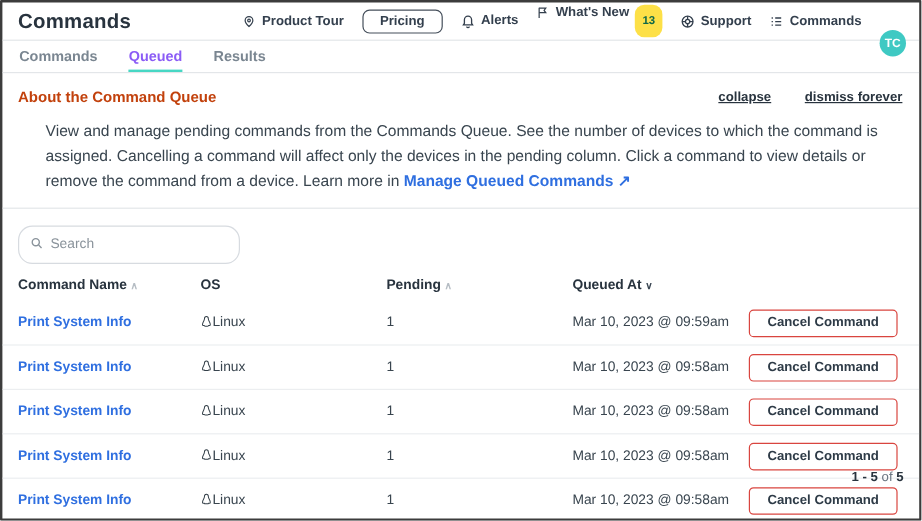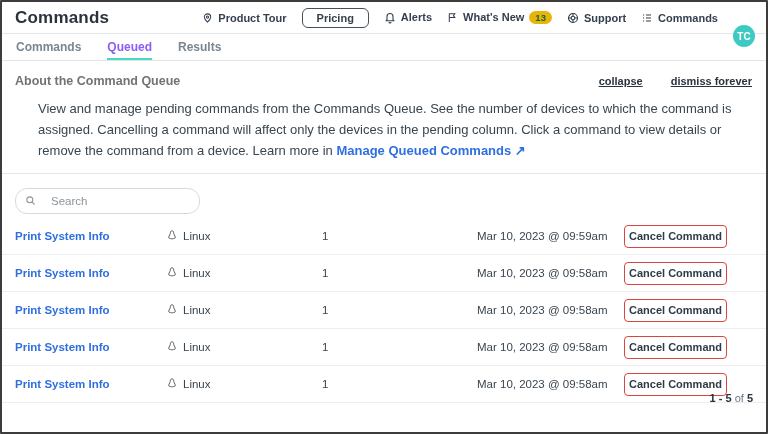--- a/index.html
+++ b/index.html
@@ -20,68 +20,68 @@
     display:flex; align-items:flex-start; gap:5px; font-size:11px; font-weight:bold;
     color:#333f4d; cursor:pointer; white-space:nowrap;
   }
   .navitem svg { display:block; }
   .pricing-btn {
     font-size:11px; font-weight:bold; color:#333f4d; background:#fff;
     border:1px solid #454f5b; border-radius:6px; padding:3px 14px; cursor:pointer;
     font-family:"Liberation Sans", sans-serif;
   }
   .badge {
-    background:#eab308; color:#0f6848; font-size:9.5px; font-weight:bold;
-    border-radius:8px; padding:2px 6px; line-height:1;
+    background:#fde047; color:#0f6848; font-size:9.5px; font-weight:bold;
+    border-radius:8px; padding:9px 6px; line-height:1;
   }
   .avatar {
     width:22px; height:22px; border-radius:50%; background:#3fc9c3; color:#ffffff;
     font-size:10px; font-weight:bold; display:flex; align-items:center; justify-content:center;
     cursor:pointer;
     margin-top:37px;
   }
   
   .tabbar { height:27px; display:flex; align-items:stretch; gap:26px; padding:0 14px;
     border-bottom:1px solid #e3e6e9; }
   .tab { display:flex; align-items:center; font-size:12px; font-weight:bold;
     color:#7a8691; cursor:pointer; border-bottom:2px solid transparent; padding-top:2px; }
   .tab.active { color:#8b5cf6; border-bottom:2px solid #47d7c4; }
   
   .about { padding:13px 14px 12px 13px; border-bottom:1px solid #e3e6e9; }
   .about-head { display:flex; align-items:center; justify-content:space-between; }
-  .about-title { font-size:12.5px; font-weight:bold; color:#737373; }
+  .about-title { font-size:12.5px; font-weight:bold; color:#c2410c; }
   .about-links { display:flex; gap:28px; }
   .about-link { font-size:11px; font-weight:bold; color:#28333e; text-decoration:underline; cursor:pointer; }
   .about-desc { margin-top:11px; font-size:13px; line-height:1.6; color:#39454f; max-width:745px;margin-left:23px; }
   .ext-link { color:#2f6fe0; font-weight:bold; cursor:pointer; }
   
   .search-zone { padding:14px 13px 4px 13px; }
   .search-box {
-    width:185px; height:26px; border:1px solid #d7dbe0; border-radius:12px;
-    display:flex; align-items:center; padding:0 9px; gap:15px; background:#fff;
+    width:185px; height:32px; border:1px solid #d7dbe0; border-radius:12px;
+    display:flex; align-items:center; padding:0 9px; gap:6px; background:#fff;
   }
   .search-box input {
     border:none; outline:none; font-size:11.5px; color:#39454f; width:100%;
     font-family:"Liberation Sans", sans-serif; background:transparent;
   }
   .search-box input::placeholder { color:#8a939b; }
   
   .grid-row {
     display:grid; grid-template-columns:152px 155px 155px 147px 1fr;
     align-items:center; padding:0 13px;
   }
   .thead { height:27px; font-size:11.5px; font-weight:bold; color:#28333e; }
   .sort { font-size:8.5px; color:#b6bdc4; margin-left:3px; font-weight:bold; }
   .sort.active { color:#3a4652; }
   .trow { height:37px; border-bottom:1px solid #eceef0; font-size:11.5px; color:#39454f; }
   .trow:last-of-type { border-bottom:none; }
   .cmd-link { color:#2f6fe0; font-weight:bold; cursor:pointer; font-size:11.5px; }
-  .os-cell { display:flex; align-items:center; gap:6px; }
+  .os-cell { display:flex; align-items:center; }
   .cancel-btn {
-    width:103px; height:23px; background:#fff; border:1.5px solid #d9453f; border-radius:4px;
+    width:124px; height:23px; background:#fff; border:1.5px solid #d9453f; border-radius:4px;
     font-size:11px; font-weight:bold; color:#2e3b47; cursor:pointer;
     font-family:"Liberation Sans", sans-serif;
   }
   
   .pagination { position:absolute; right:13px; bottom:28px; font-size:11px; color:#28333e; }
   .pagination .bold { font-weight:bold; }
   .pagination .muted { color:#6b7682; font-weight:normal; }
 </style>
 </head>
 <body>
@@ -171,20 +171,27 @@
       <span>
         <svg width="11" height="11" viewBox="0 0 24 24" fill="none" stroke="#8a939b" stroke-width="2.4">
           <circle cx="10.5" cy="10.5" r="6.5"></circle>
           <path d="M15.6 15.6 21 21"></path>
         </svg>
       </span>
       <input type="text" placeholder="Search" style="">
     </div>
   </div>
 
+  <div class="grid-row thead">
+    <div><span>Command Name</span><span class="sort">∧</span></div>
+    <div><span>OS</span></div>
+    <div><span>Pending</span><span class="sort">∧</span></div>
+    <div><span>Queued At</span><span class="sort active">∨</span></div>
+    <div></div>
+  </div>
 
   <div class="grid-row trow">
     <div><span class="cmd-link">Print System Info</span></div>
     <div class="os-cell">
       <span><svg width="10" height="12" viewBox="0 0 24 24" fill="none" stroke="#333f48" stroke-width="2">
             <path d="M12 2c-2.7 0-3.9 2.1-3.9 4.4 0 1.8-.6 3.3-1.6 5.1C5.3 13.7 4.2 15.8 4.2 18c0 1.1.6 2 1.5 2h2c.3.7 1.1 1.1 2.5 1.1h3.6c1.4 0 2.2-.4 2.5-1.1h2c.9 0 1.5-.9 1.5-2 0-2.2-1.1-4.3-2.3-6.5-1-1.8-1.6-3.3-1.6-5.1C15.9 4.1 14.7 2 12 2z"></path>
           </svg></span>
       <span>Linux</span>
     </div>
     <div>1</div>

